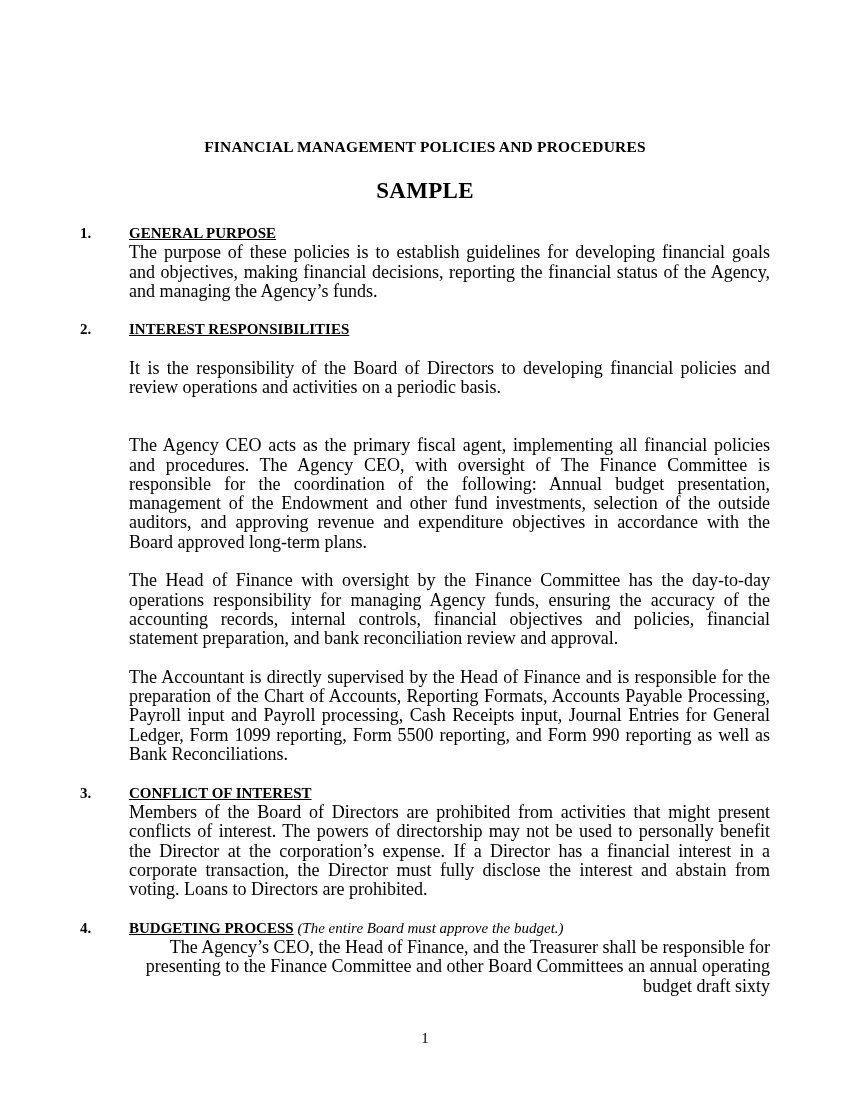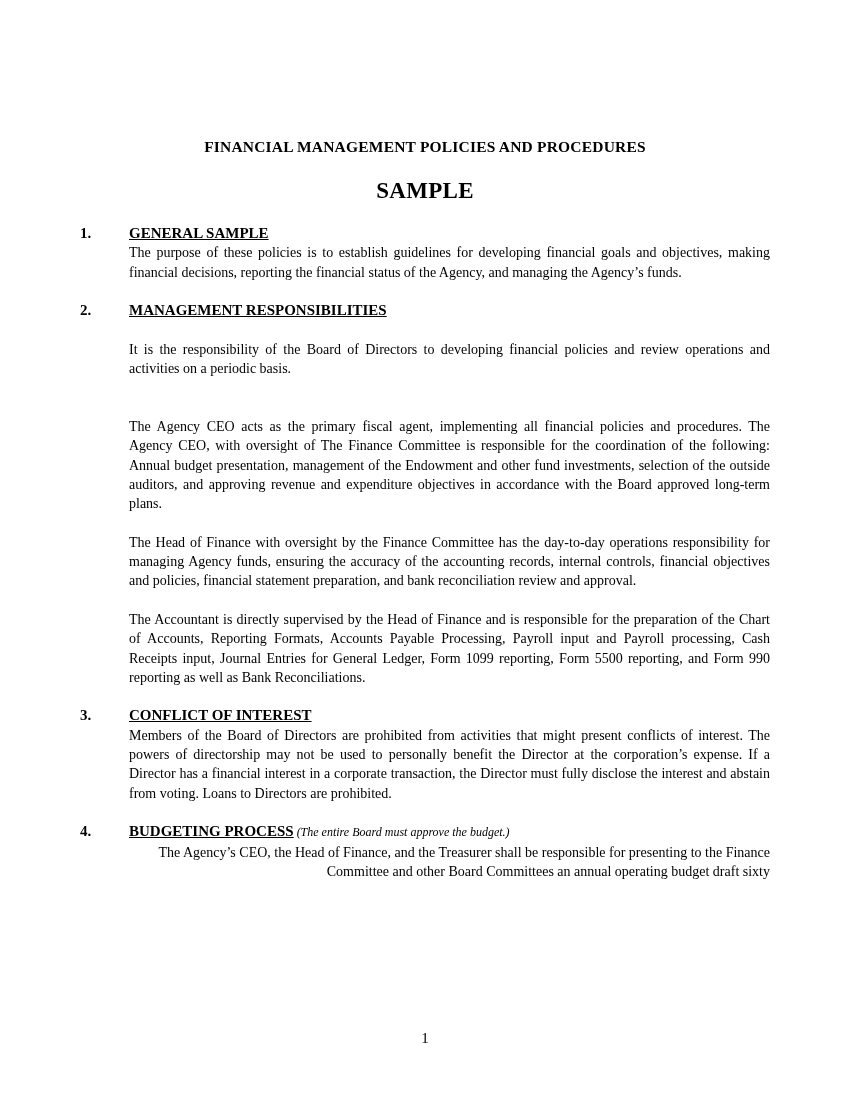--- a/index.html
+++ b/index.html
@@ -72,25 +72,25 @@
     font-weight: bold;
     line-height: 19.3px;
     margin: 0;
   }
   .sec-heading .u {
     text-decoration: underline;
   }
   .sec-heading .paren {
     font-weight: normal;
     font-style: italic;
-    font-size: 12px;
+    font-size: 15px;
     text-decoration: none;
   }
   p.para {
-    font-size: 14px;
+    font-size: 18px;
     line-height: 19.3px;
     margin: 0;
     text-align: justify;
     text-justify: inter-word;
   }
   p.para.last {
     text-align: right;
   }
   .gap-line {
     height: 19.3px;
@@ -113,31 +113,31 @@
 <div class="page">
 
   <div class="doc-title">FINANCIAL MANAGEMENT POLICIES AND PROCEDURES</div>
   <div class="doc-subtitle">SAMPLE</div>
 
   <div class="body-area">
 
     <div class="section">
       <div class="sec-num">1.</div>
       <div class="sec-body">
-        <div class="sec-heading"><span class="u">GENERAL SAMPLE</span></div>
+        <div class="sec-heading"><span class="u">GENERAL PURPOSE</span></div>
         <p class="para">The purpose of these policies is to establish guidelines for developing financial goals and objectives, making financial decisions, reporting the financial status of the Agency, and managing the Agency’s funds.</p>
       </div>
     </div>
 
     <div class="gap-section"></div>
 
     <div class="section">
       <div class="sec-num">2.</div>
       <div class="sec-body">
-        <div class="sec-heading"><span class="u">MANAGEMENT RESPONSIBILITIES</span></div>
+        <div class="sec-heading"><span class="u">INTEREST RESPONSIBILITIES</span></div>
         <div class="gap-line"></div>
         <p class="para">It is the responsibility of the Board of Directors to developing financial policies and review operations and activities on a periodic basis.</p>
         <div class="gap-line"></div>
         <div class="gap-line"></div>
         <p class="para">The Agency CEO acts as the primary fiscal agent, implementing all financial policies and procedures.  The Agency CEO, with oversight of The Finance Committee is responsible for the coordination of the following:  Annual budget presentation, management of the Endowment and other fund investments, selection of the outside auditors, and approving revenue and expenditure objectives in accordance with the Board approved long-term plans.</p>
         <div class="gap-line"></div>
         <p class="para">The Head of Finance with oversight by the Finance Committee has the day-to-day operations responsibility for managing Agency funds, ensuring the accuracy of the accounting records, internal controls, financial objectives and policies, financial statement preparation, and bank reconciliation review and approval.</p>
         <div class="gap-line"></div>
         <p class="para">The Accountant is directly supervised by the Head of Finance and is responsible for the preparation of the Chart of Accounts, Reporting Formats, Accounts Payable Processing, Payroll input and Payroll processing, Cash Receipts input, Journal Entries for General Ledger, Form 1099 reporting, Form 5500 reporting, and Form 990 reporting as well as Bank Reconciliations.</p>
       </div>

